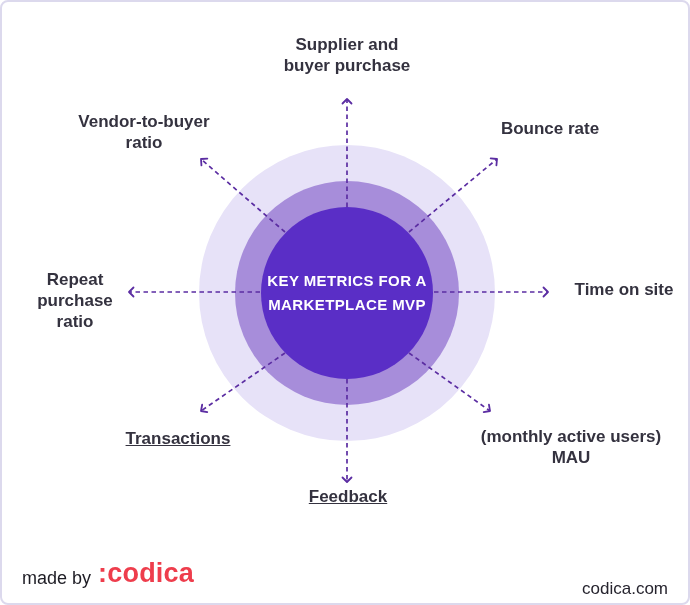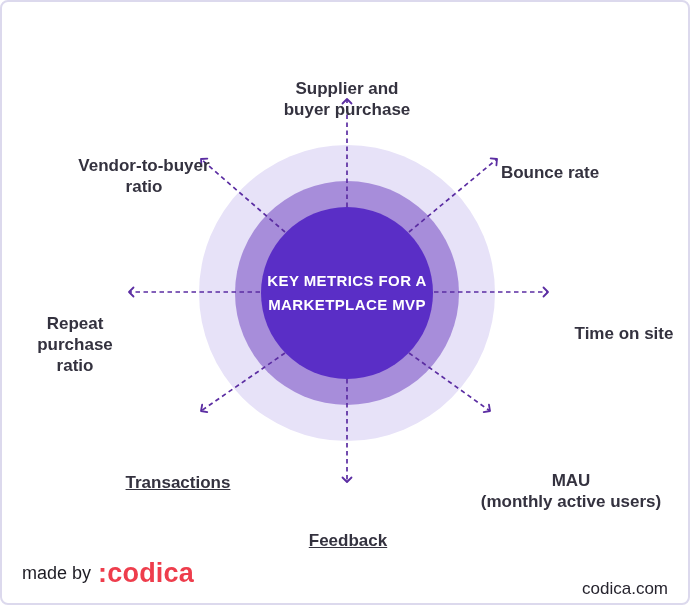--- a/index.html
+++ b/index.html
@@ -39,37 +39,36 @@
   }
   .metric {
     position: absolute;
     transform: translateX(-50%);
     text-align: center;
     color: #34323f;
     font-size: 17px;
     font-weight: 700;
     line-height: 21px;
     white-space: nowrap;
-    margin-top: 44px;
   }
   .metric .ln { display: block; }
   .m-supplier     { left: 345px; top: 32px;  }
   .m-bounce       { left: 548px; top: 116px; }
   .m-time         { left: 622px; top: 277px; }
   .m-mau          { left: 569px; top: 424px; }
   .m-feedback     { left: 346px; top: 484px; text-decoration: underline; }
   .m-transactions { left: 176px; top: 426px; text-decoration: underline; }
   .m-repeat       { left: 73px;  top: 267px; }
   .m-vendor       { left: 142px; top: 109px; }
   .footer-left {
     position: absolute;
     left: 20px;
     top: 556px;
     display: flex;
-    align-items: center;
+    align-items: flex-end;
     gap: 7px;
   }
   .made-by {
     font-size: 18px;
     font-weight: 500;
     color: #1d1c24;
   }
   .brand {
     font-size: 27px;
     font-weight: 800;
@@ -127,22 +126,22 @@
 
   <div class="metric m-bounce">
     <span class="ln">Bounce rate</span>
   </div>
 
   <div class="metric m-time">
     <span class="ln">Time on site</span>
   </div>
 
   <div class="metric m-mau">
+    <span class="ln">(monthly active users)</span>
     <span class="ln">MAU</span>
-    <span class="ln">(monthly active users)</span>
   </div>
 
   <div class="metric m-feedback">
     <span class="ln">Feedback</span>
   </div>
 
   <div class="metric m-transactions">
     <span class="ln">Transactions</span>
   </div>
 

